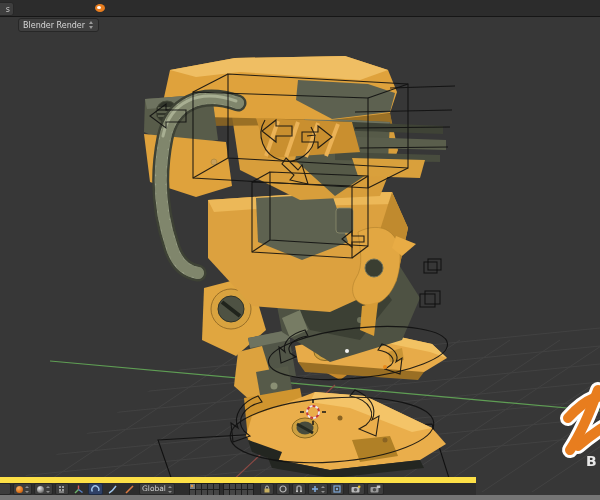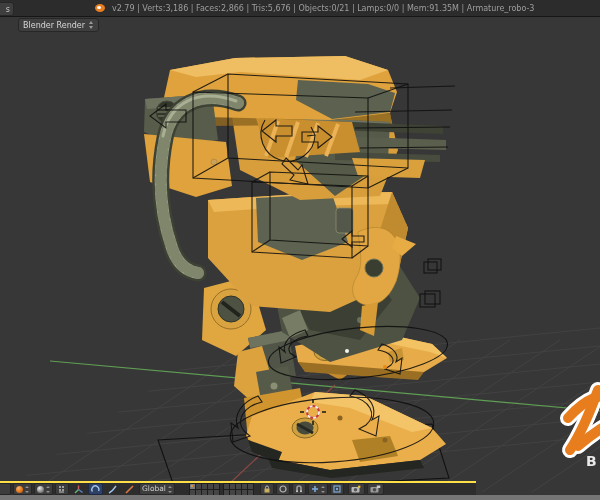--- a/index.html
+++ b/index.html
@@ -22,21 +22,21 @@
   .blender-logo{position:absolute;left:95px;top:3px;width:11px;height:10px;}
   .blender-logo i{position:absolute;left:0;top:1px;width:10px;height:8px;border-radius:50%;
       background:#E87D1E;}
   .blender-logo b{position:absolute;left:2px;top:3px;width:4px;height:3px;border-radius:50%;
       background:#fff;}
   #stats{position:absolute;left:112px;top:4px;font-size:8px;color:#9e9e9e;white-space:nowrap;letter-spacing:0;}
   
   #viewport{position:absolute;inset:0;z-index:1;}
   
   #tool-bar{position:absolute;left:0;bottom:5px;width:476px;height:12px;background:#2d2d2d;
-            border-top:2px solid #fde047;z-index:3;display:flex;align-items:center;}
+            border-top:6px solid #fde047;z-index:3;display:flex;align-items:center;}
   #bottom-strip{position:absolute;left:0;bottom:0;width:600px;height:5px;background:#757575;z-index:3;}
   .tbtn{height:10px;background:#3d3d3d;border:1px solid #262626;border-radius:2px;
         display:flex;align-items:center;justify-content:center;gap:2px;padding:0 2px;margin-left:2px;}
   .tbtn.pressed{background:#2e4066;border-color:#1c2940;}
   .tbtn.flat{background:transparent;border-color:transparent;}
   .tbtn .lbl{font-size:7.5px;color:#cfcfcf;line-height:10px;}
   .mini-updown{display:inline-block;width:4px;height:7px;position:relative;}
   .mini-updown::before{content:"";position:absolute;left:0;top:0;border-left:2px solid transparent;
       border-right:2px solid transparent;border-bottom:2.5px solid #909090;}
   .mini-updown::after{content:"";position:absolute;left:0;bottom:0;border-left:2px solid transparent;
@@ -254,21 +254,20 @@
         <span>s</span>
       </div>
     <div class="hdr-btn">
       <span>Blender Render</span>
       <span class="updown"></span>
     </div>
     <span class="blender-logo">
         <i></i>
         <b></b>
       </span>
-    <span id="stats">v2.79 | Verts:3,186 | Faces:2,866 | Tris:5,676 | Objects:0/21 | Lamps:0/0 | Mem:91.35M | Armature_robo-3</span>
   </div>
 
   <div id="tool-bar">
     <div class="tbtn" style="margin-left:-5px;width:10px;"></div>
     <div class="tbtn">
       <span class="ball-orange"></span>
       <span class="mini-updown"></span>
     </div>
     <div class="tbtn">
       <span class="ball-gray"></span>

